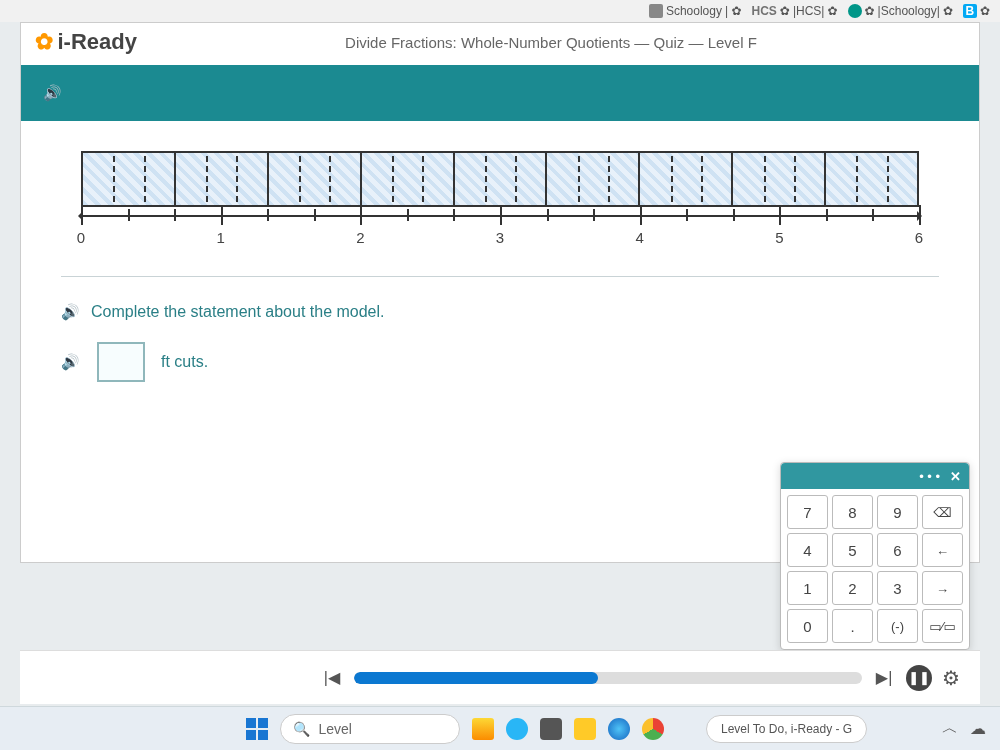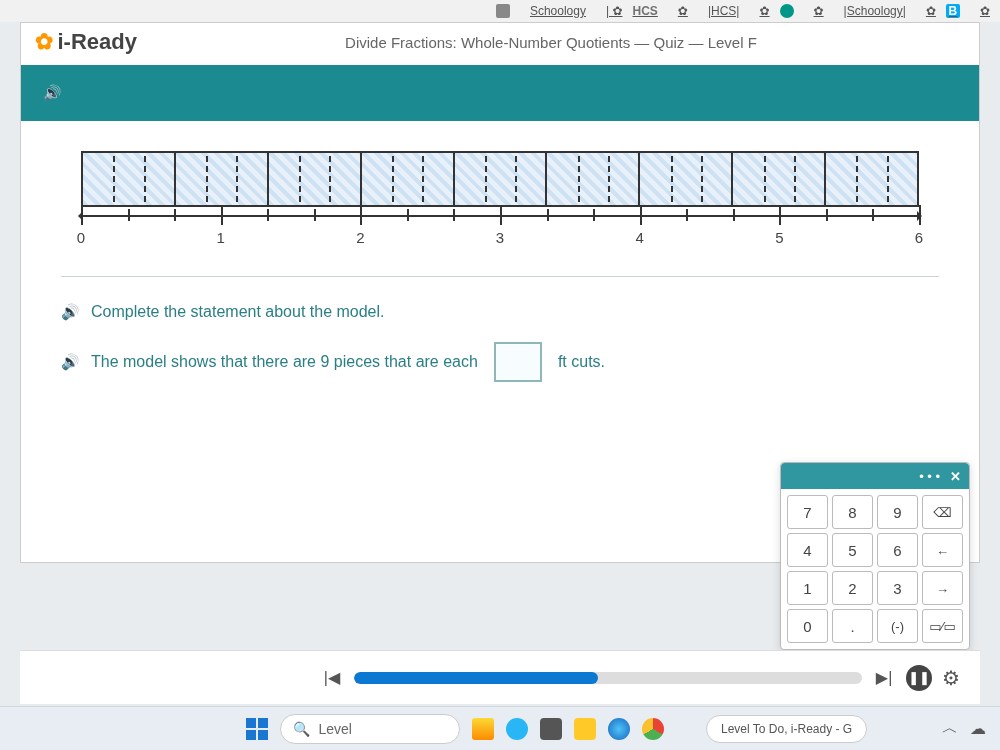--- a/index.html
+++ b/index.html
@@ -1,19 +1,19 @@
 <!DOCTYPE html>
 <html><head>
 <meta charset="utf-8">
 <style>
   * { box-sizing: border-box; margin: 0; padding: 0; font-family: Arial, Helvetica, sans-serif; }
   body { width: 1000px; height: 750px; background: #e8ecee; overflow: hidden; position: relative; }
 
   .bookmarks { height: 22px; background: #f1f1f1; display: flex; align-items: center; justify-content: flex-end; gap: 10px; padding: 0 10px; font-size: 12px; color: #555; }
-  .bookmarks .bm { display: flex; align-items: flex-start; gap: 20px; text-decoration: underline; }
+  .bookmarks .bm { display: flex; align-items: flex-start; gap: 3px; }
   .bm-ico { width: 14px; height: 14px; background: #888; border-radius: 2px; display: inline-block; }
 
   .app { background: #fff; margin: 0 20px; border: 1px solid #ccc; }
   .app-header { display: flex; align-items: center; padding: 6px 14px 10px; }
   .brand { font-size: 22px; font-weight: bold; color: #444; display: flex; align-items: center; gap: 4px; }
   .brand .dot-o { color: #ff9800; }
   .lesson-title { flex: 1; text-align: center; font-size: 15px; color: #666; }
 
   .teal-bar { background: #1b8a91; color: #fff; padding: 18px 22px; font-size: 18px; display: flex; align-items: center; gap: 12px; }
   .speaker { width: 20px; height: 20px; display: inline-flex; align-items: center; justify-content: center; font-size: 15px; }
@@ -142,21 +142,20 @@
 
     <div class="divider"></div>
 
     <div class="stmt">
       <span class="speaker">🔊</span>
       <span>Complete the statement about the model.</span>
     </div>
 
     <div class="stmt">
       <span class="speaker">🔊</span>
-      <span>The model shows that there are 9 pieces that are each</span>
       <span class="answer-box"></span>
       <span>ft cuts.</span>
     </div>
 
     <div style="height:140px"></div>
   </div>
 </div>
 
 <div class="keypad">
   <div class="kp-top">

